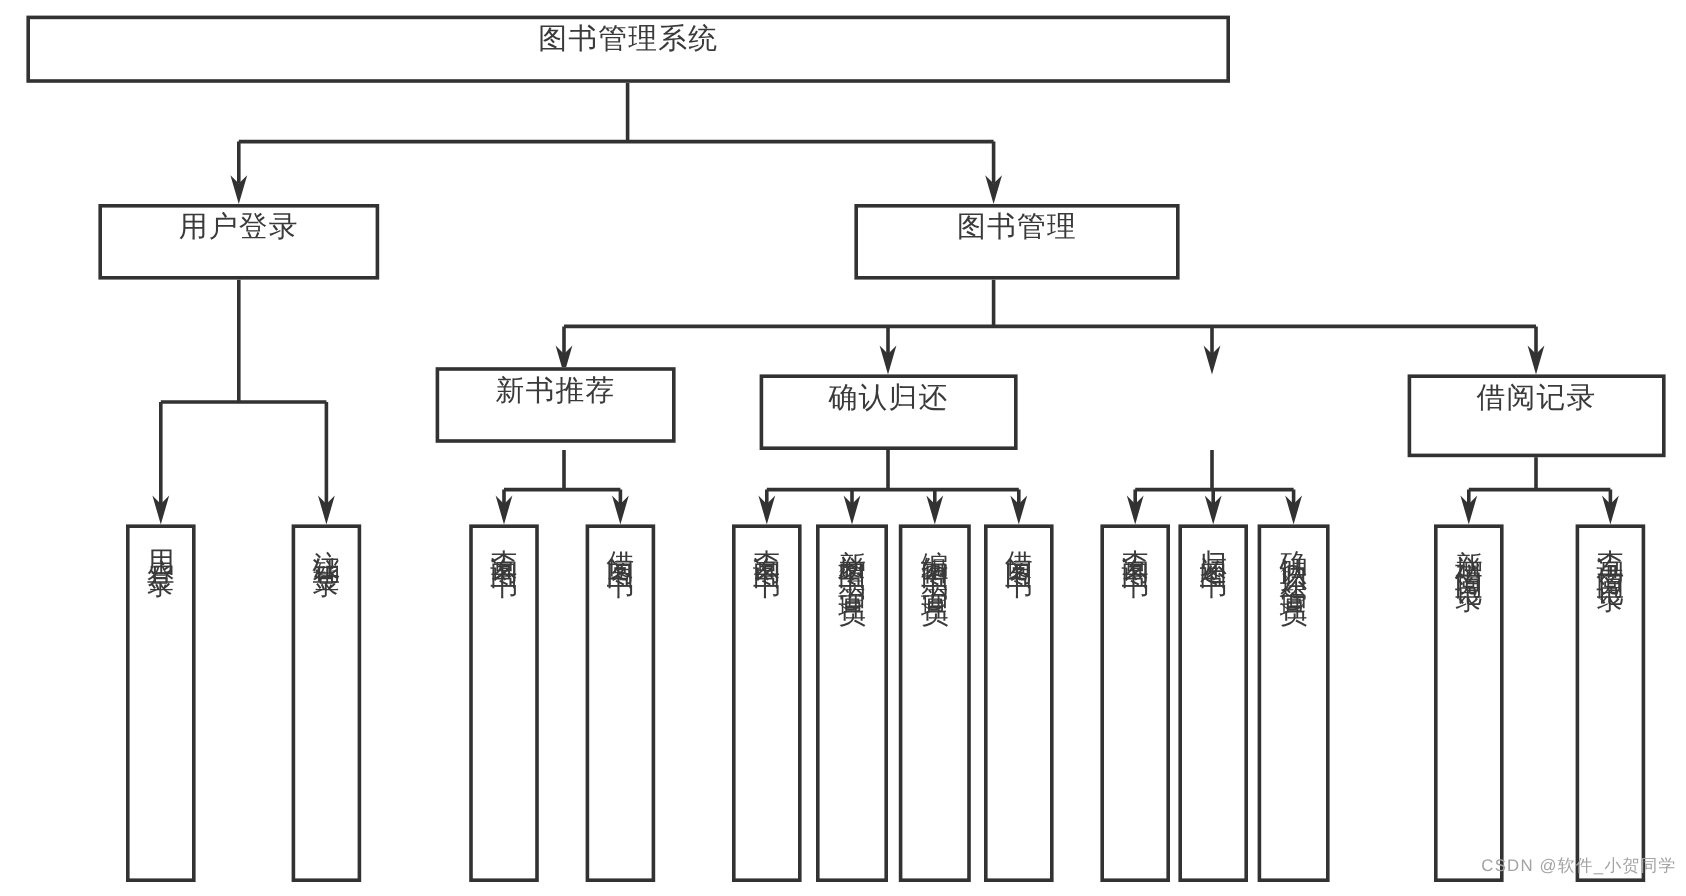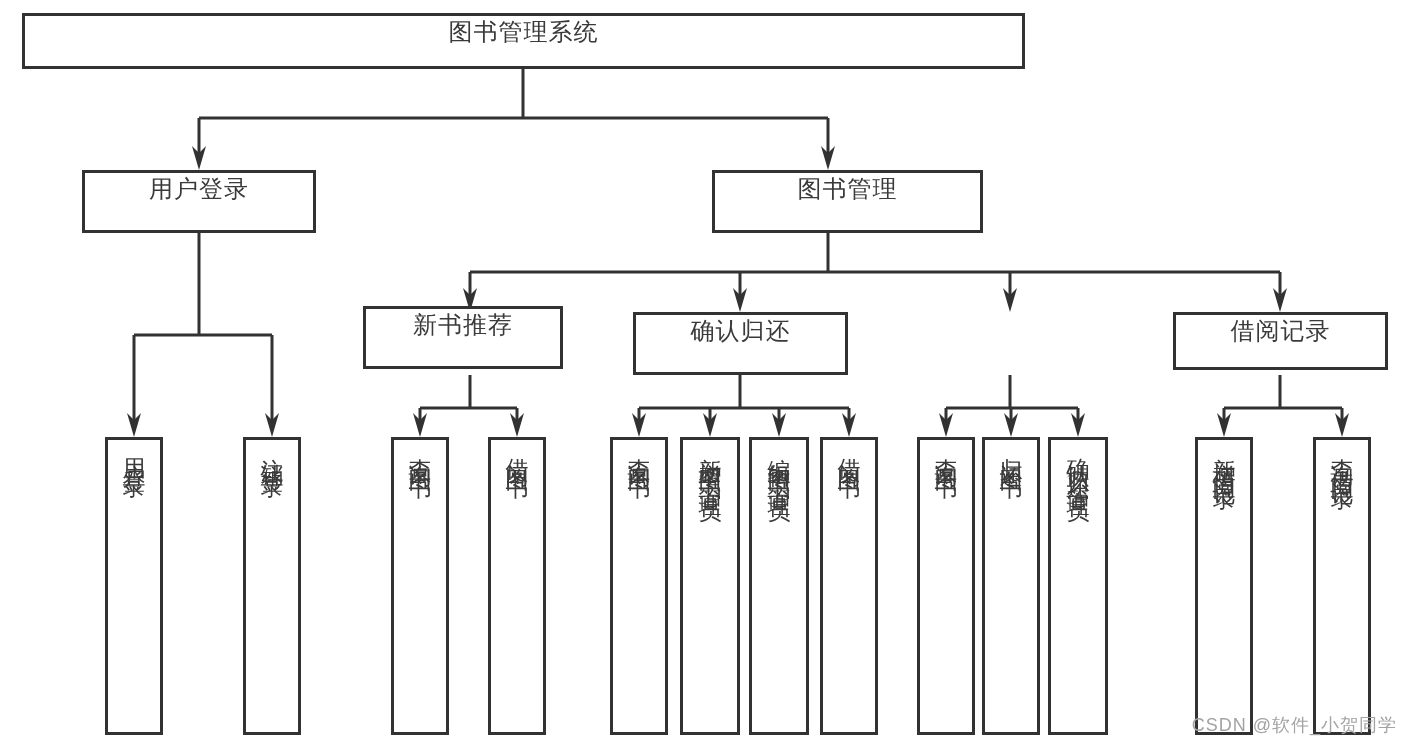--- a/index.html
+++ b/index.html
@@ -36,21 +36,21 @@
     text-orientation:mixed;
     font-size:23px;
     letter-spacing:6px;
     line-height:1;
     white-space:nowrap;
   }
   .watermark{
     position:absolute;
     top:713px;
     right:8px;
-    font-size:18px;
+    font-size:14px;
     color:var(--watermark);
     letter-spacing:1px;
     white-space:nowrap;
     z-index:5;
   }
 </style>
 </head>
 <body>
 
 <div class="stage">
@@ -110,21 +110,21 @@
   <div class="node" style="left:712px;top:170px;width:271px;height:63px">
     <span class="hlabel">图书管理</span>
   </div>
 
   <div class="node" style="left:363px;top:306px;width:200px;height:63px">
     <span class="hlabel">新书推荐</span>
   </div>
   <div class="node" style="left:633px;top:312px;width:215px;height:63px">
     <span class="hlabel">确认归还</span>
   </div>
-  <div class="node" style="left:1173px;top:312px;width:215px;height:58px">
+  <div class="node" style="left:1173px;top:312px;width:215px;height:69px">
     <span class="hlabel">借阅记录</span>
   </div>
 
   <div class="node leaf" style="left:105px;top:437px;width:58px;height:298px">
     <span class="vlabel">用户登录</span>
   </div>
   <div class="node leaf" style="left:243px;top:437px;width:58px;height:298px">
     <span class="vlabel">注销登录</span>
   </div>
 

